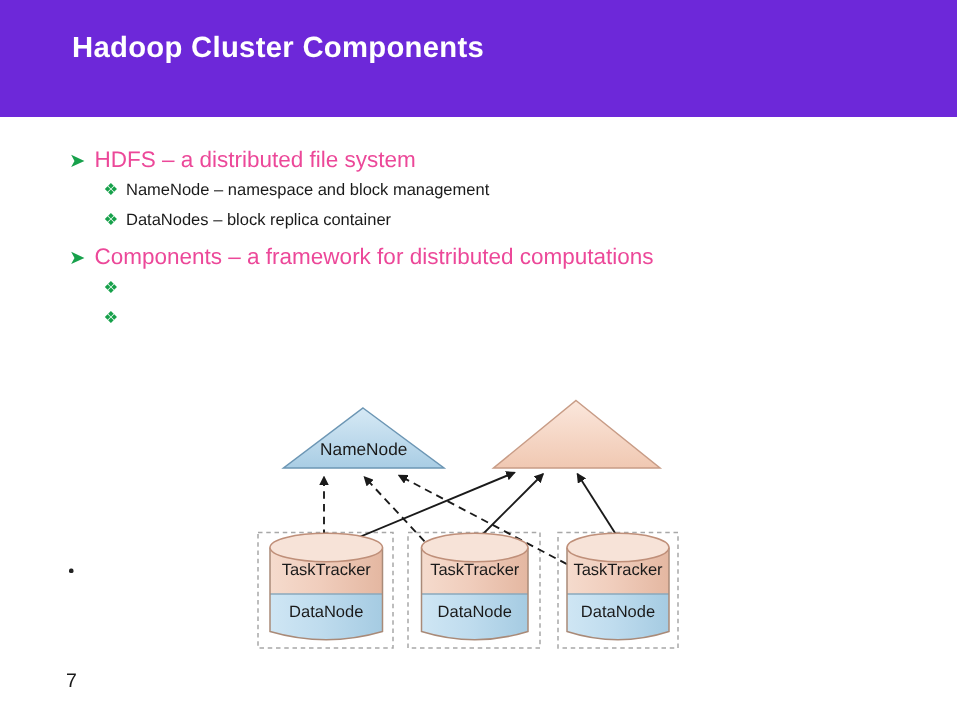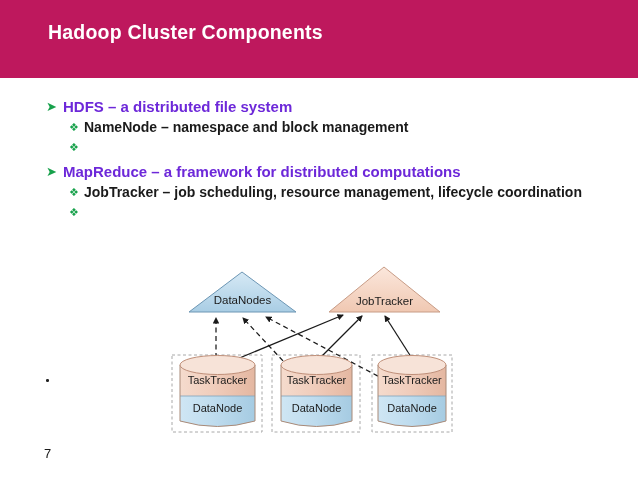--- a/index.html
+++ b/index.html
@@ -17,21 +17,21 @@
     -webkit-font-smoothing: antialiased;
   }
 
   
   .header-banner {
     position: absolute;
     left: 0;
     top: 0;
     width: 638px;
     height: 78px;
-    background: #be185d;
+    background: #6d28d9;
   }
   .header-title {
     position: absolute;
     left: 48px;
     top: 21px;
     font-size: 19.5px;
     font-weight: bold;
     color: #ffffff;
     letter-spacing: 0.2px;
     white-space: nowrap;
@@ -70,27 +70,27 @@
   .marker-diamond {
     color: #17a14b;
     font-size: 11px;
     line-height: 19px;
     width: 15px;
     flex: 0 0 15px;
     text-align: left;
   }
   .bullet-text-l1 {
     font-size: 15px;
-    font-weight: bold;
-    color: #6d28d9;
+    font-weight: normal;
+    color: #ec4899;
     line-height: 21px;
   }
   .bullet-text-l2 {
-    font-size: 14px;
-    font-weight: bold;
+    font-size: 11px;
+    font-weight: normal;
     color: #1a1a1a;
     line-height: 19px;
   }
 
   
   .diagram {
     position: absolute;
     left: 0;
     top: 0;
     width: 638px;
@@ -145,30 +145,30 @@
     <span class="bullet-text-l1">HDFS – a distributed file system</span>
   </div>
 
   <div class="bullet-row level2">
     <span class="marker-diamond">❖</span>
     <span class="bullet-text-l2">NameNode – namespace and block management</span>
   </div>
 
   <div class="bullet-row level2">
     <span class="marker-diamond">❖</span>
+    <span class="bullet-text-l2">DataNodes – block replica container</span>
   </div>
 
   <div class="bullet-row level1">
     <span class="marker-arrow">➤</span>
-    <span class="bullet-text-l1">MapReduce – a framework for distributed computations</span>
-  </div>
-
-  <div class="bullet-row level2">
-    <span class="marker-diamond">❖</span>
-    <span class="bullet-text-l2">JobTracker – job scheduling, resource management, lifecycle coordination</span>
+    <span class="bullet-text-l1">Components – a framework for distributed computations</span>
+  </div>
+
+  <div class="bullet-row level2">
+    <span class="marker-diamond">❖</span>
   </div>
 
   <div class="bullet-row level2">
     <span class="marker-diamond">❖</span>
   </div>
 
 </div>
 
 <div class="diagram">
   <svg width="638" height="478" viewBox="0 0 638 478" xmlns="http://www.w3.org/2000/svg">
@@ -243,22 +243,21 @@
 
     <g>
       <path d="M 378 365 L 378 396 L 446 396 L 446 365 Z" fill="url(#gradPeachBody)"></path>
       <path d="M 378 396 L 378 421 Q 412 432 446 421 L 446 396 Z" fill="url(#gradBlueBody)"></path>
       <line x1="378" y1="396" x2="446" y2="396" stroke="#8aa8bd" stroke-width="0.9"></line>
       <path d="M 378 365 L 378 421 Q 412 432 446 421 L 446 365" fill="none" stroke="#a98a78" stroke-width="1"></path>
       <ellipse cx="412" cy="365" rx="34" ry="9.5" fill="#f7e3d8" stroke="#bf8f79" stroke-width="1"></ellipse>
     </g>
   </svg>
 
-  <div class="diagram-label label-triangle" style="left:189px; top:294px; width:107px;">DataNodes</div>
-  <div class="diagram-label label-triangle" style="left:329px; top:295px; width:111px;">JobTracker</div>
+  <div class="diagram-label label-triangle" style="left:189px; top:294px; width:107px;">NameNode</div>
 
   <div class="diagram-label label-node" style="left:180px; top:374px; width:75px;">TaskTracker</div>
   <div class="diagram-label label-node" style="left:180px; top:402px; width:75px;">DataNode</div>
 
   <div class="diagram-label label-node" style="left:281px; top:374px; width:71px;">TaskTracker</div>
   <div class="diagram-label label-node" style="left:281px; top:402px; width:71px;">DataNode</div>
 
   <div class="diagram-label label-node" style="left:378px; top:374px; width:68px;">TaskTracker</div>
   <div class="diagram-label label-node" style="left:378px; top:402px; width:68px;">DataNode</div>
 </div>

